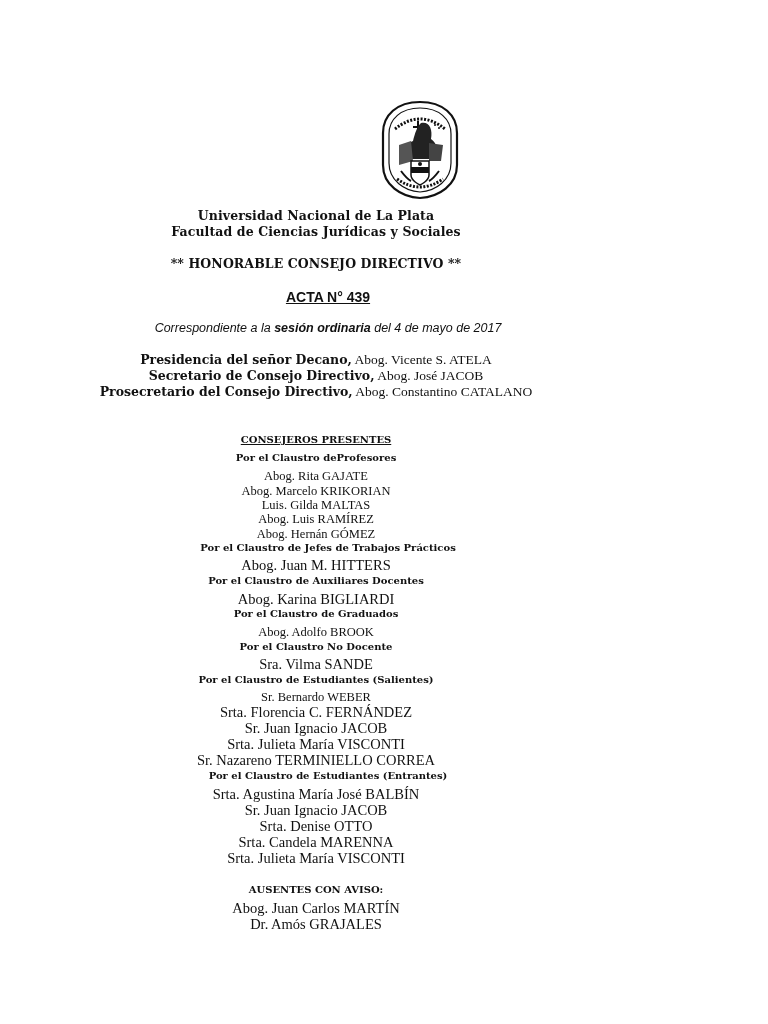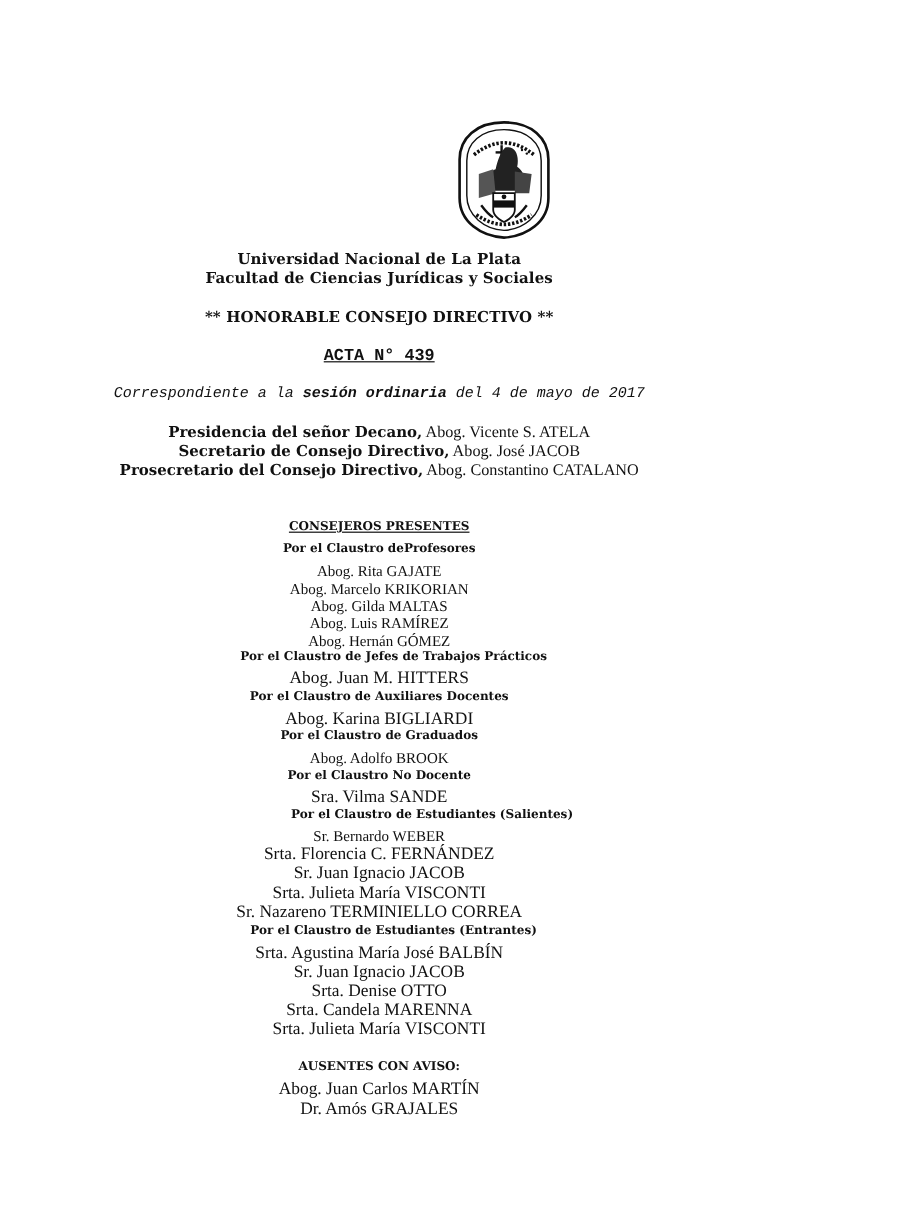--- a/index.html
+++ b/index.html
@@ -1,21 +1,21 @@
 <!DOCTYPE html>
 <html><head>
   <meta charset="utf-8">
   <style>
     html, body { margin: 0; padding: 0; background: #ffffff; }
     body { width: 768px; height: 1024px; position: relative; overflow: hidden; color: #111; }
     .page { position: absolute; left: 0; top: 0; width: 768px; height: 1024px; }
     .logo { position: absolute; left: 377px; top: 99px; width: 86px; height: 102px; }
     .c { position: absolute; left: 0; width: 632px; text-align: center; white-space: nowrap; }
     .serif { font-family: "DejaVu Serif", "Liberation Serif", serif; }
-    .sans { font-family: Liberation Mono, monospace; }
+    .sans { font-family: Liberation Sans, sans-serif; padding-left: 12px; }
     .b { font-weight: bold; }
     .head { font-size: 12.5px; letter-spacing: 0.1px; }
     .acta { font-size: 14px; font-weight: bold; text-decoration: underline; }
     .sub { font-size: 12.5px; font-style: italic; }
     .pres { font-size: 12.5px; }
     .pres .lbl { font-family: "DejaVu Serif", serif; font-weight: bold; font-size: 12.5px; }
     .pres .nm { font-family: "Liberation Serif", serif; font-size: 13.5px; }
     .sect { font-family: "DejaVu Serif", serif; font-weight: bold; font-size: 10px; }
     .sect.u { text-decoration: underline; }
     .nm-s { font-family: "Liberation Serif", serif; font-size: 12.5px; }
@@ -64,37 +64,37 @@
   </div>
   <div class="c pres" style="top:384px;">
     <span class="lbl">Prosecretario del Consejo Directivo,</span><span class="nm"> Abog. Constantino  CATALANO</span>
   </div>
 
   <div class="c sect u" style="top:434px;">CONSEJEROS PRESENTES</div>
 
   <div class="c sect" style="top:452px;">Por el Claustro deProfesores</div>
   <div class="c nm-s" style="top:469px;">Abog. Rita GAJATE</div>
   <div class="c nm-s" style="top:484px;">Abog. Marcelo KRIKORIAN</div>
-  <div class="c nm-s" style="top:498px;">Abog. Gilda MALTAS</div>
+  <div class="c nm-s" style="top:498px;">Luis. Gilda MALTAS</div>
   <div class="c nm-s" style="top:512px;">Abog. Luis RAMÍREZ</div>
   <div class="c nm-s" style="top:527px;">Abog. Hernán GÓMEZ</div>
 
   <div class="c sect" style="top:542px;margin-left:12px;">Por el Claustro de Jefes de Trabajos Prácticos</div>
   <div class="c nm-l" style="top:557px;">Abog. Juan M. HITTERS</div>
 
   <div class="c sect" style="top:575px;">Por el Claustro de Auxiliares Docentes</div>
   <div class="c nm-l" style="top:591px;">Abog. Karina BIGLIARDI</div>
 
   <div class="c sect" style="top:608px;">Por el Claustro de Graduados</div>
   <div class="c nm-s" style="top:625px;">Abog. Adolfo BROOK</div>
 
   <div class="c sect" style="top:641px;">Por el Claustro No Docente</div>
   <div class="c nm-l" style="top:656px;">Sra. Vilma SANDE</div>
 
-  <div class="c sect" style="top:674px;padding-left:44px;">Por el Claustro de Estudiantes (Salientes)</div>
+  <div class="c sect" style="top:674px;">Por el Claustro de Estudiantes (Salientes)</div>
   <div class="c nm-s" style="top:690px;">Sr. Bernardo WEBER</div>
   <div class="c nm-l" style="top:704px;">Srta. Florencia C. FERNÁNDEZ</div>
   <div class="c nm-l" style="top:720px;">Sr. Juan Ignacio JACOB</div>
   <div class="c nm-l" style="top:736px;">Srta. Julieta María VISCONTI</div>
   <div class="c nm-l" style="top:752px;">Sr. Nazareno TERMINIELLO CORREA</div>
 
   <div class="c sect" style="top:770px;padding-left:12px;">Por el Claustro de Estudiantes (Entrantes)</div>
   <div class="c nm-l" style="top:786px;">Srta. Agustina María José BALBÍN</div>
   <div class="c nm-l" style="top:802px;">Sr. Juan Ignacio JACOB</div>
   <div class="c nm-l" style="top:818px;">Srta. Denise OTTO</div>

